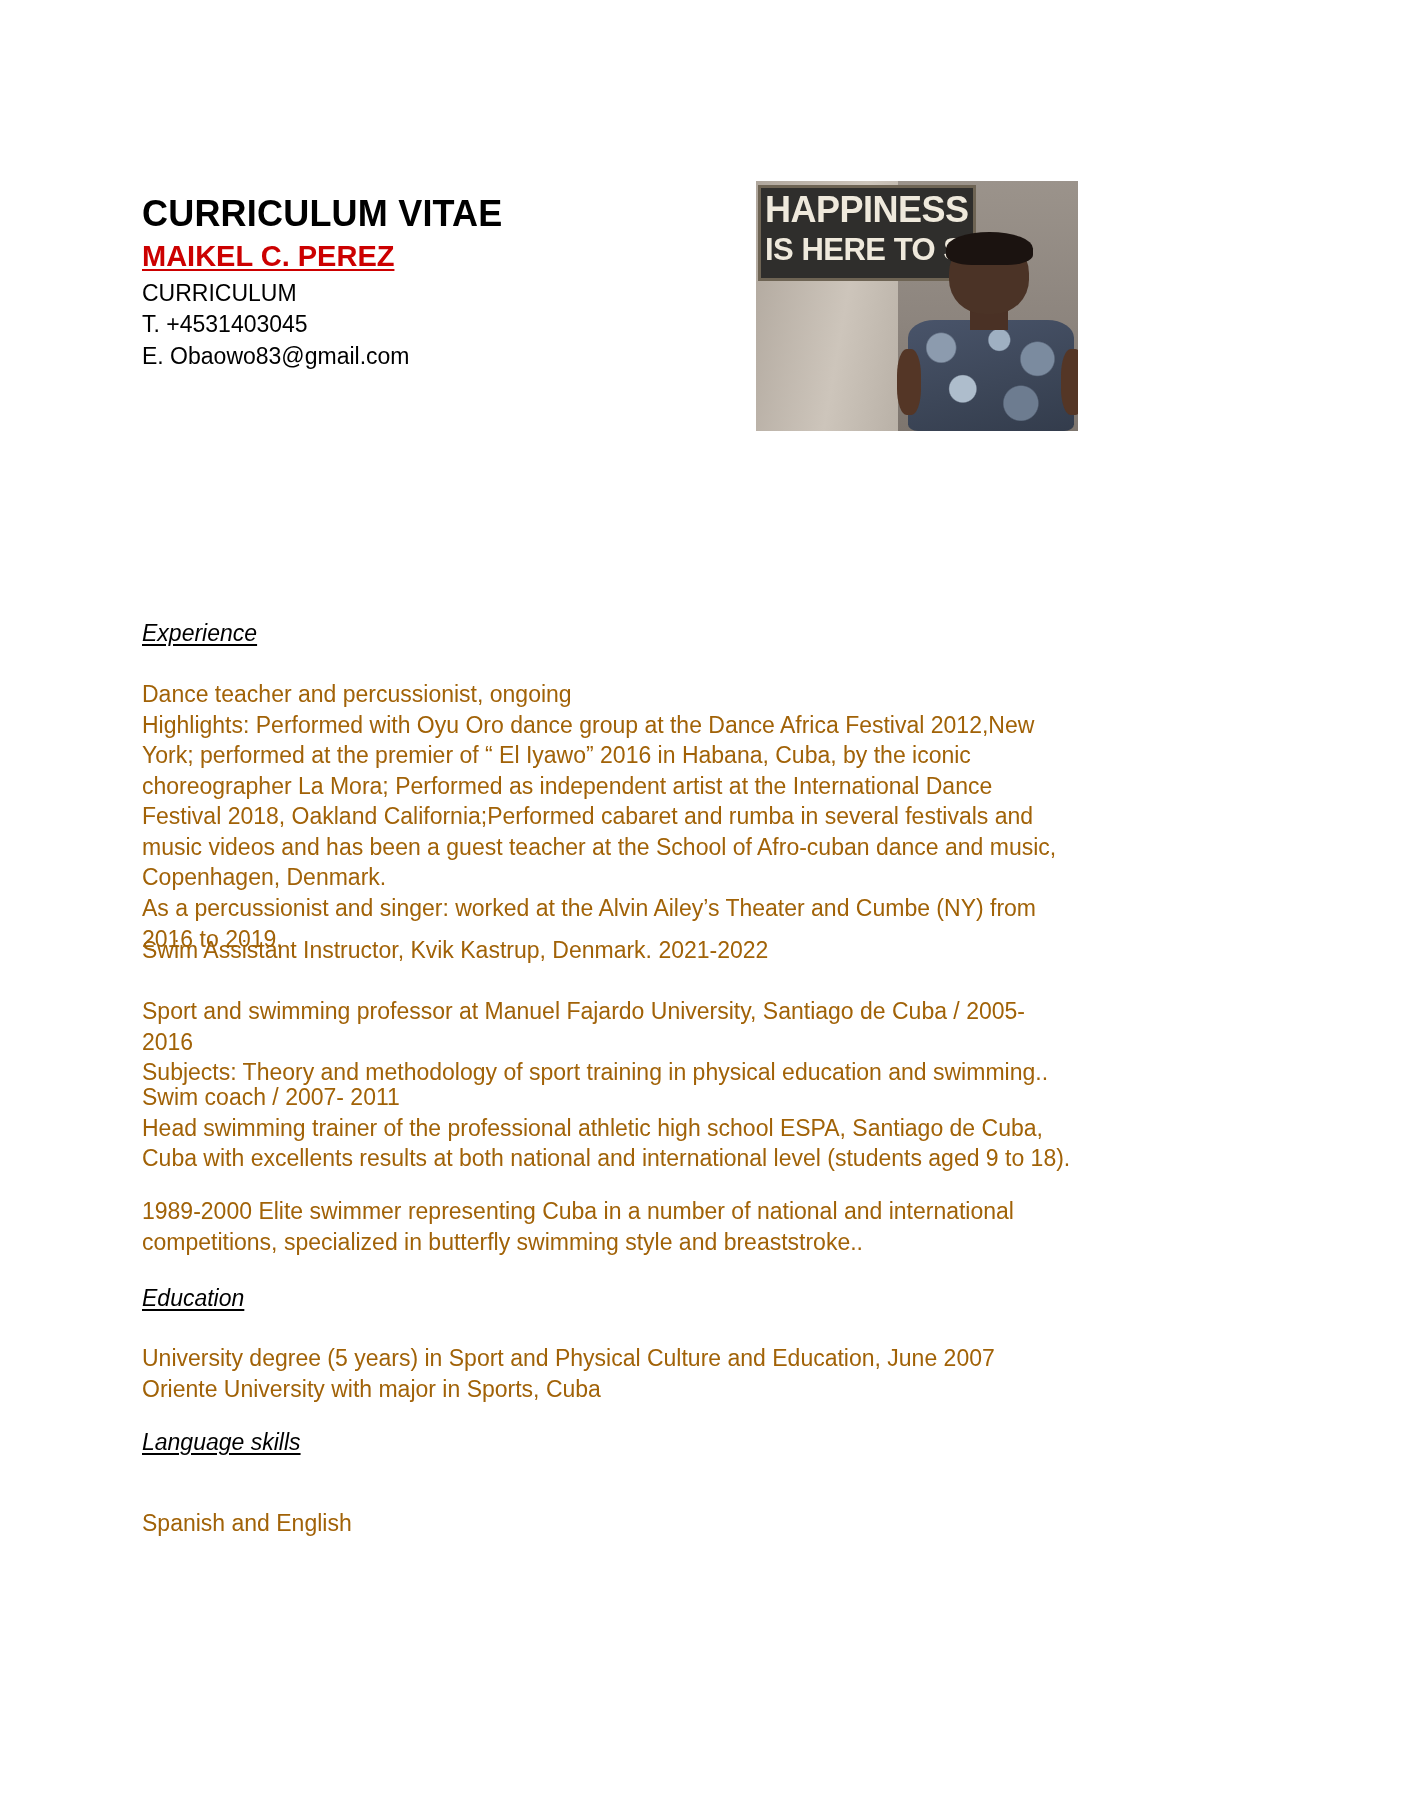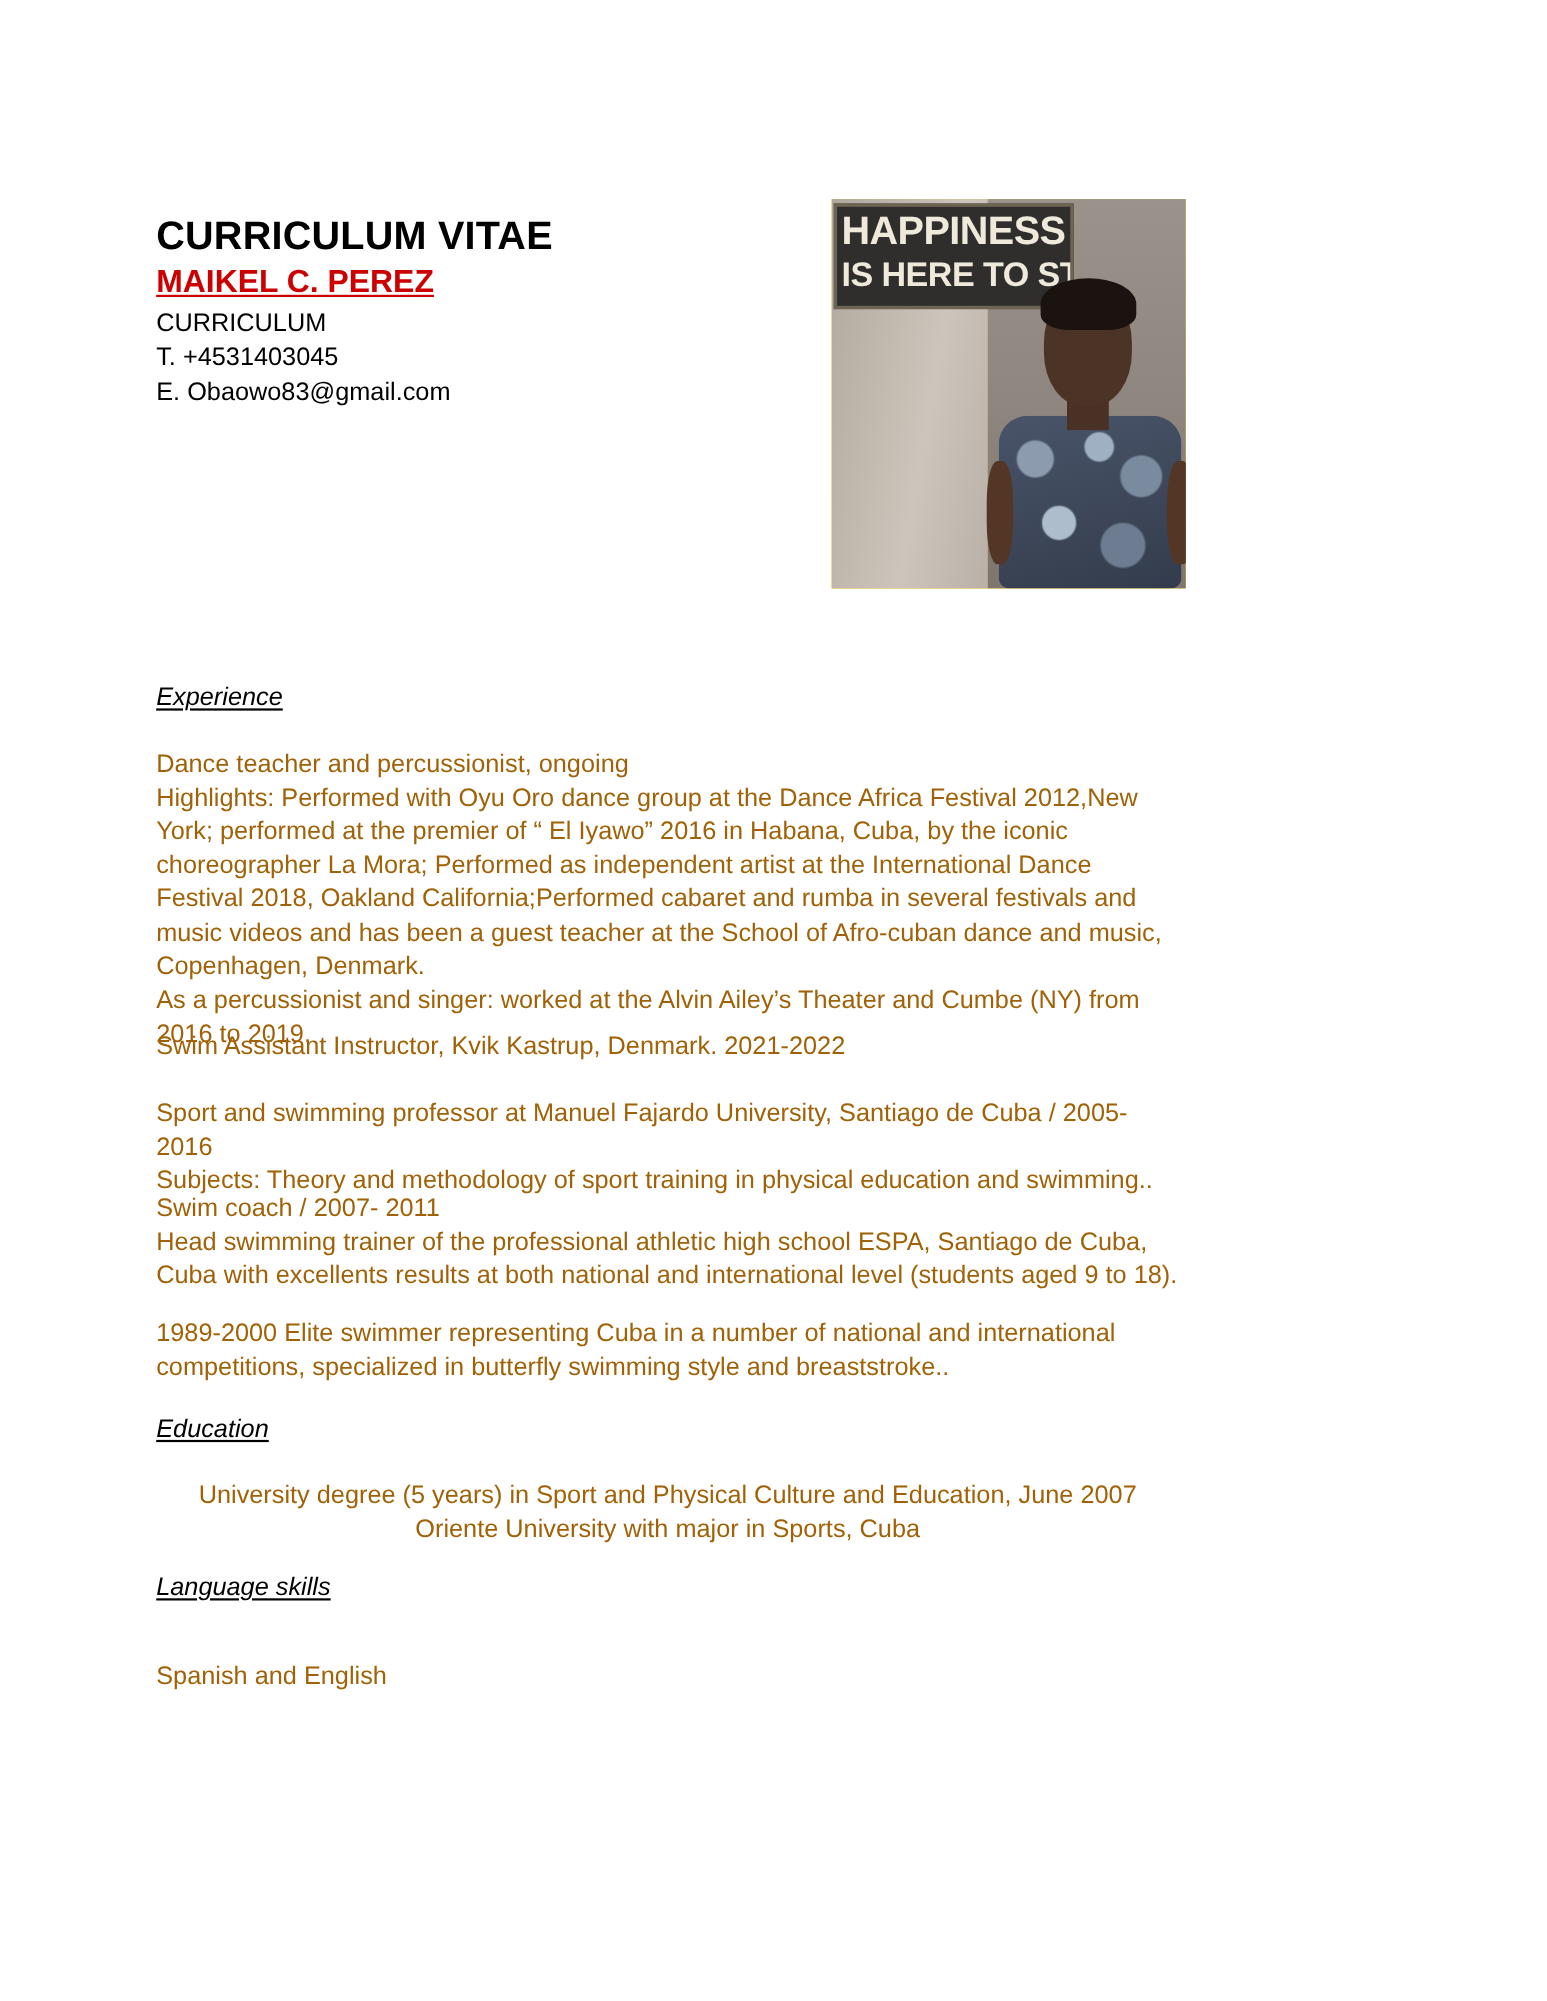--- a/index.html
+++ b/index.html
@@ -56,23 +56,23 @@
     color: #000;
     white-space: nowrap;
   }
 
   
   .photo-frame {
     position: absolute;
     left: 756px;
     top: 181px;
     width: 322px;
-    height: 354px;
+    height: 250px;
     overflow: hidden;
-    background: #eab308;
+    background: #14532d;
   }
   .photo-wall-left {
     position: absolute;
     left: 0; top: 0;
     width: 44%;
     height: 100%;
     background: linear-gradient(100deg, #b0a79d 0%, #cdc5bb 60%, #b9b1a7 100%);
   }
   .photo-wall-right {
     position: absolute;
@@ -200,21 +200,21 @@
     margin: 0;
   }
 
   #heading-experience { top: 620px; }
   #block-dance        { top: 679px; }
   #block-swim-asst    { top: 935px; }
   #block-professor    { top: 996px; }
   #block-coach        { top: 1082px; }
   #block-elite        { top: 1196px; }
   #heading-education  { top: 1285px; }
-  #block-education    { top: 1343px; text-align: center; }
+  #block-education    { top: 1343px; }
   #heading-language   { top: 1429px; }
   #block-language     { top: 1508px; }
 </style>
 </head>
 <body>
 
 <div class="page">
 
   <div class="header-zone">
     <div class="doc-title">CURRICULUM VITAE</div>

